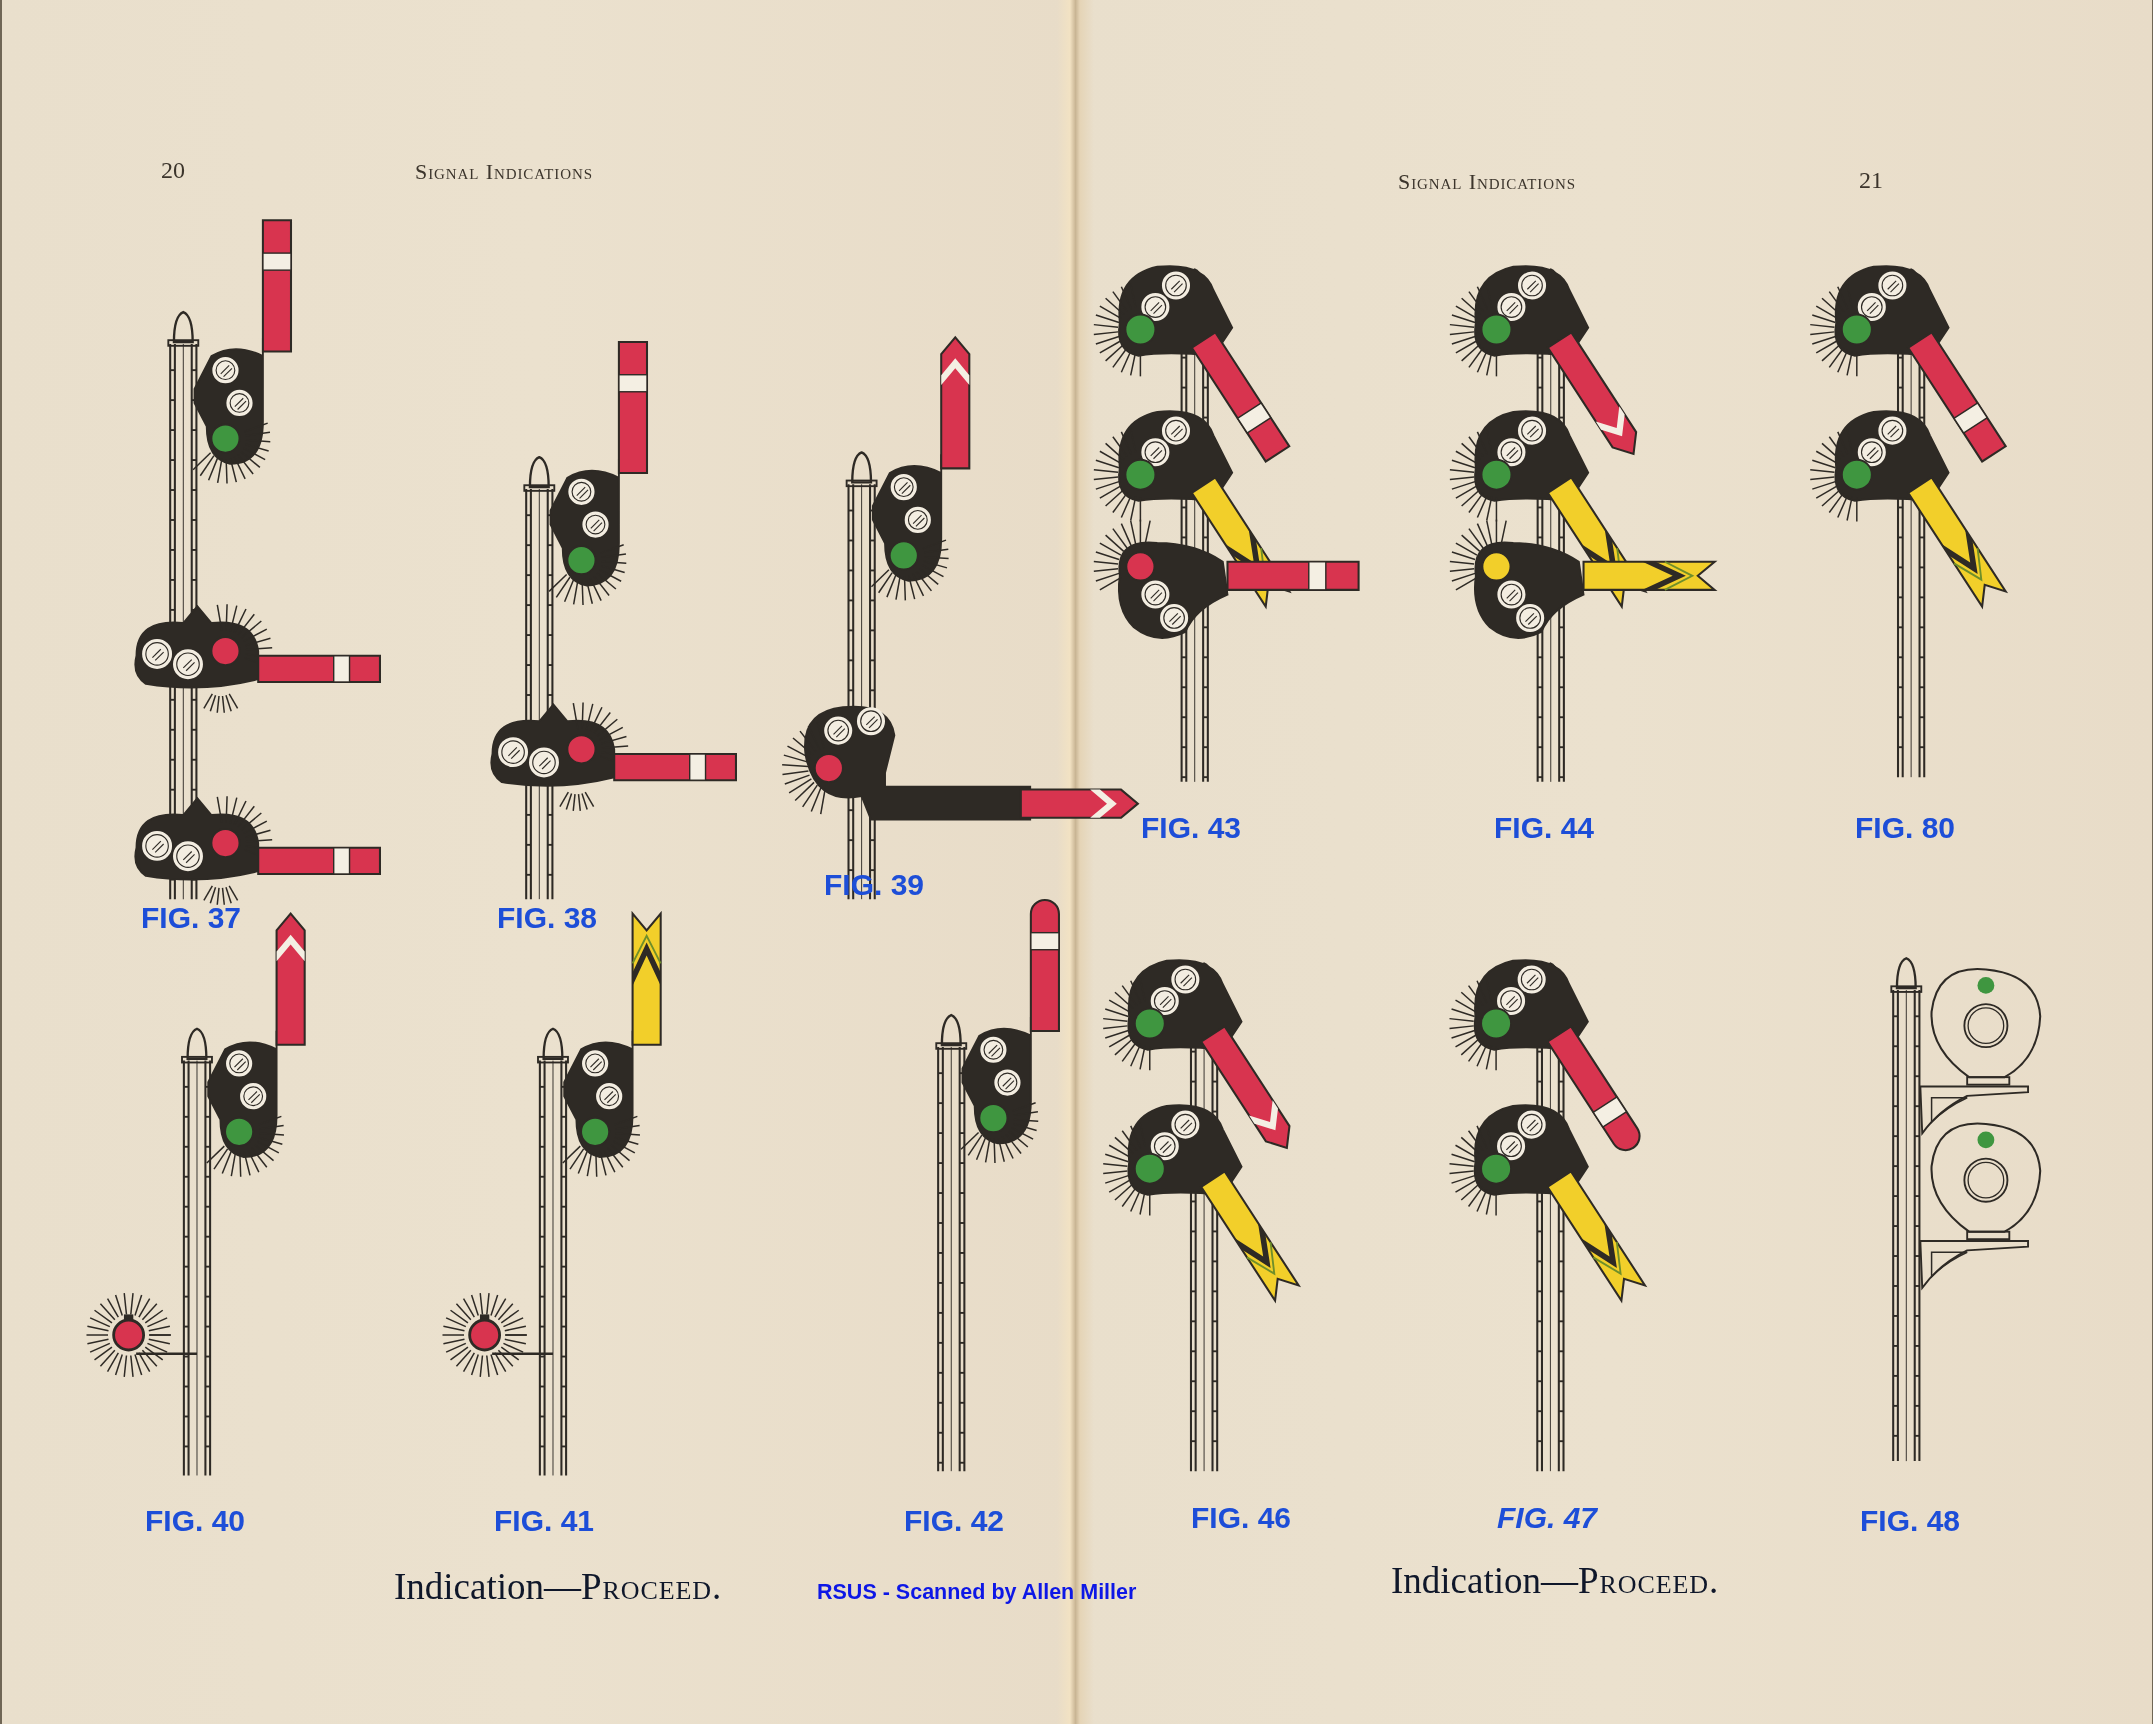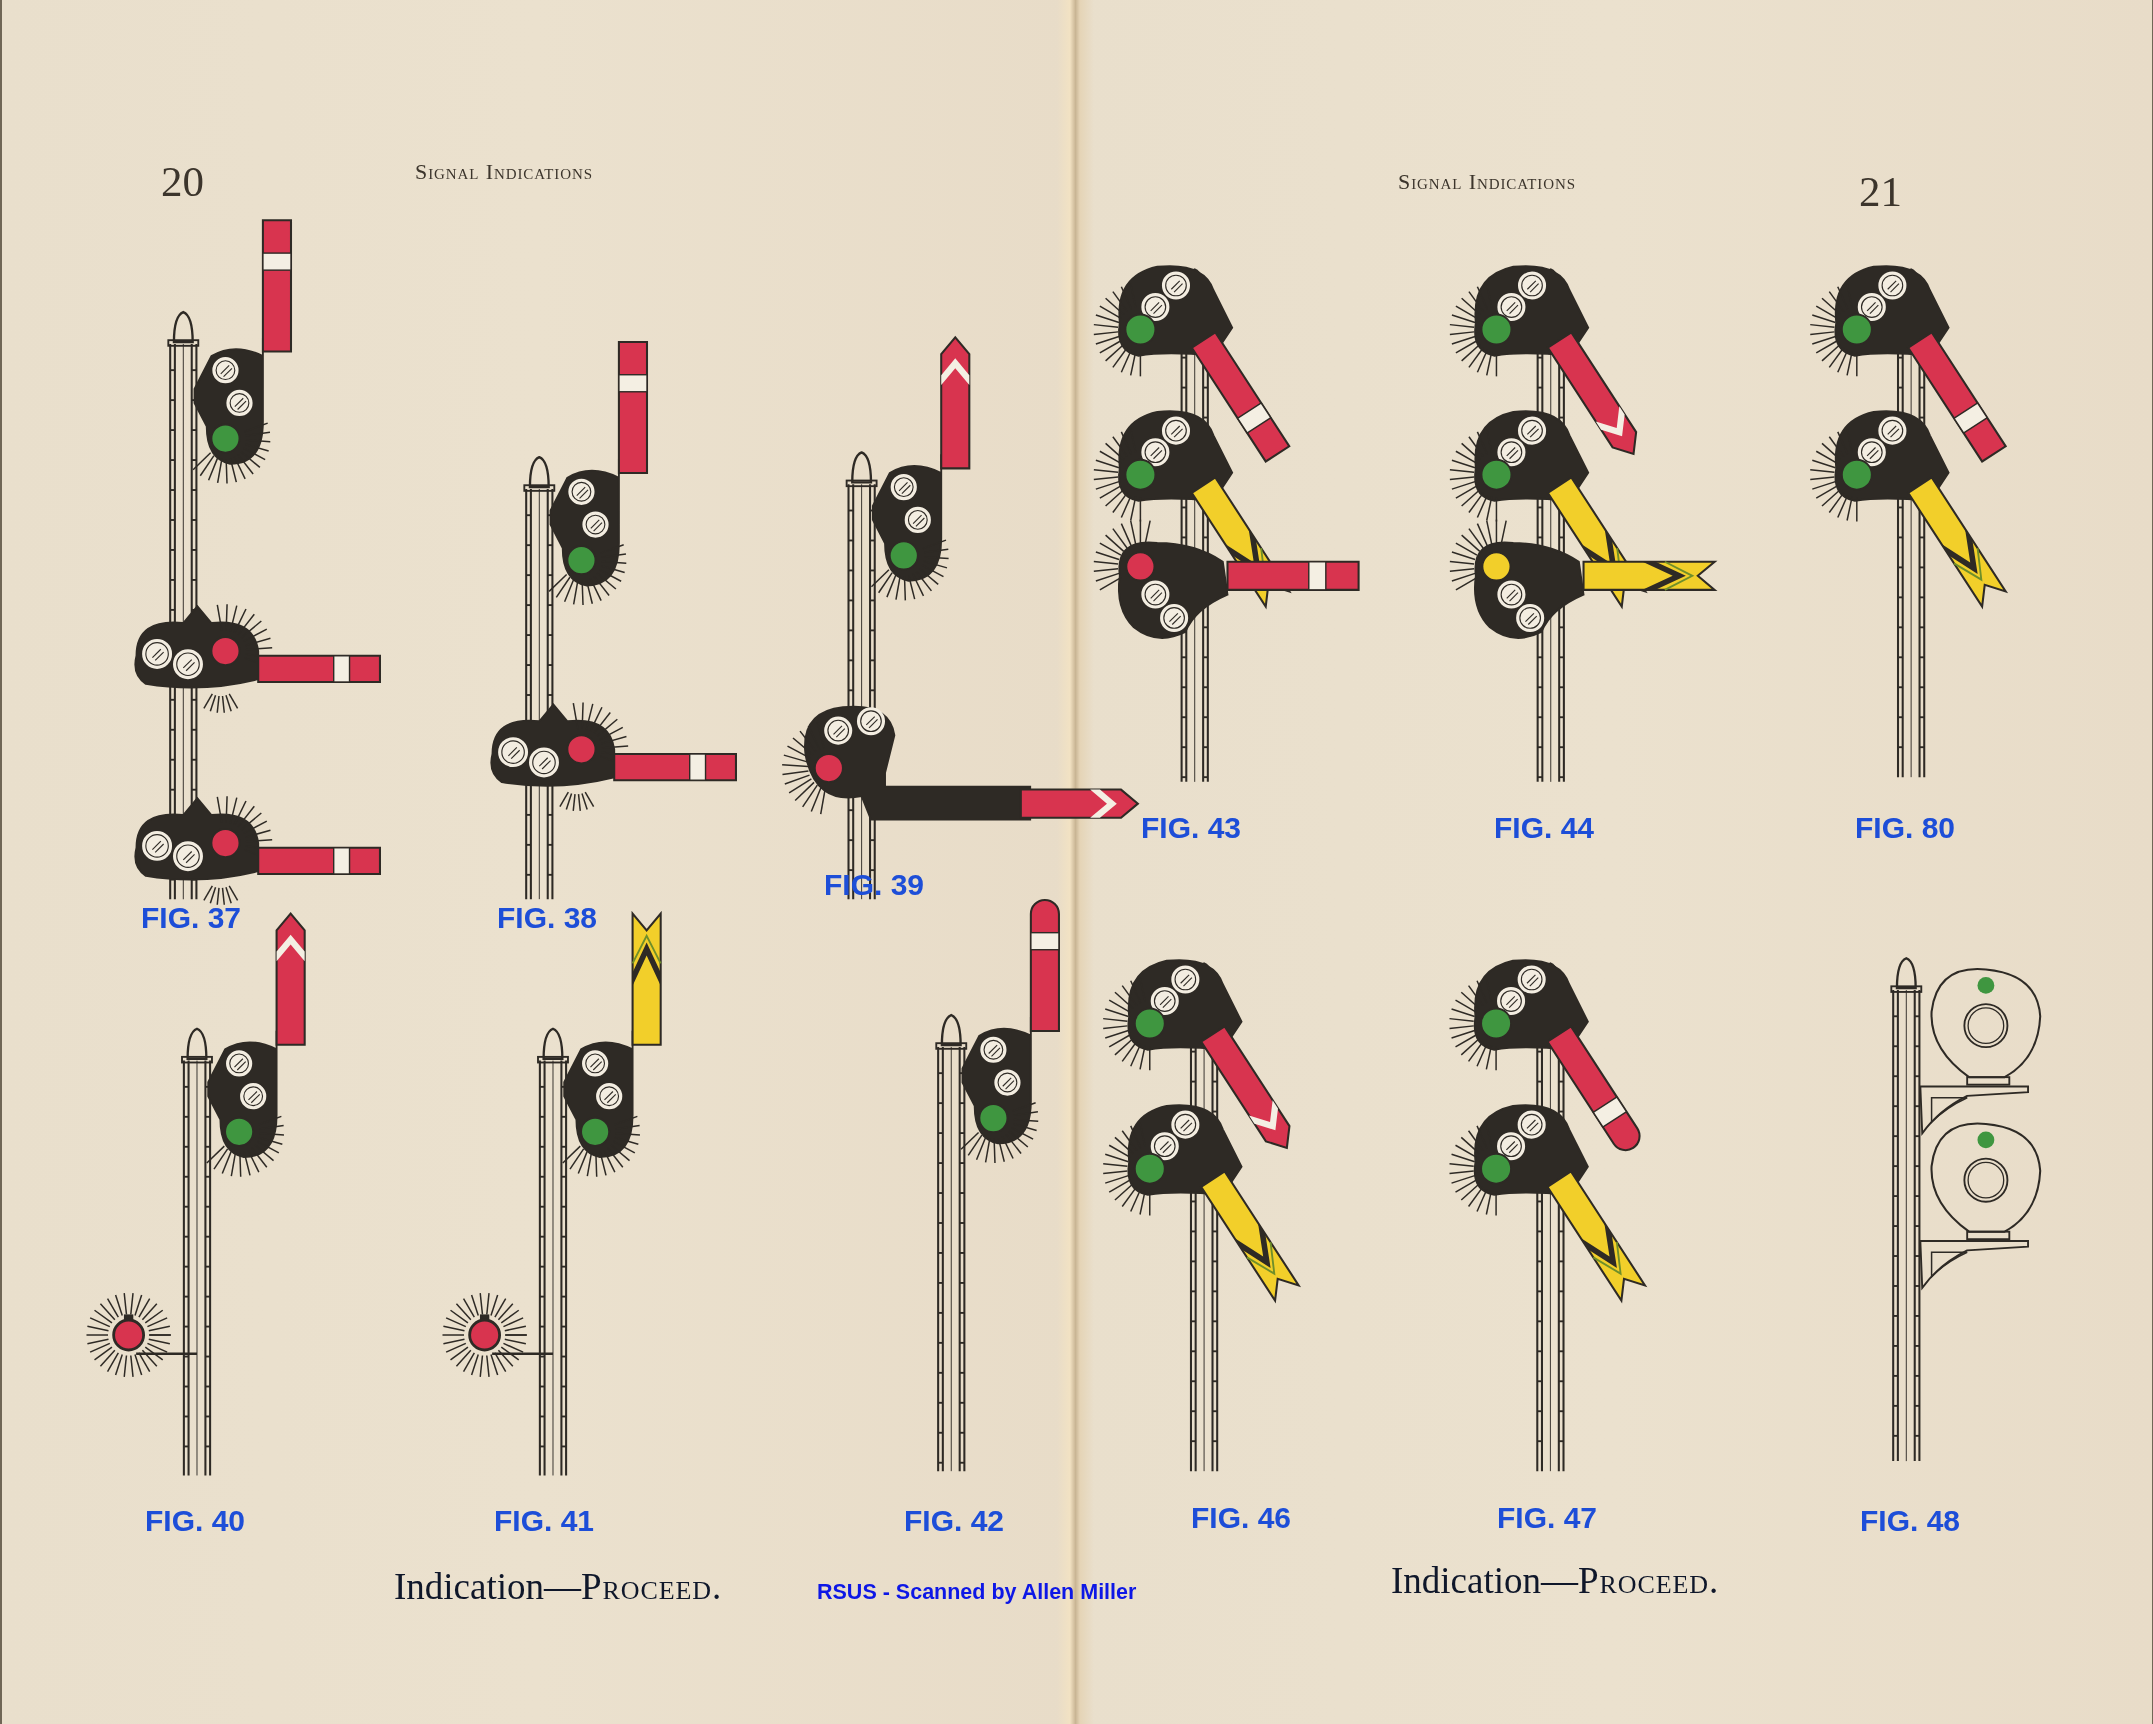--- a/index.html
+++ b/index.html
@@ -12,21 +12,21 @@
   .page {
     position: absolute; top: 0; height: 1725px;
     background: linear-gradient(90deg, #e9dfcc 0%, #ebe1ce 50%, #e8dcc8 100%);
   }
   .page.left { left: 0; width: 1070px; border-left: 2.8px double #6f6656; box-sizing: border-box; }
   .page.right { left: 1070px; width: 1084px; border-right: 2.8px double #6f6656; box-sizing: border-box; }
   .gutter {
     position: absolute; left: 1057px; top: 0; width: 37px; height: 1725px;
     background: linear-gradient(90deg, rgba(0,0,0,0) 0%, #f2e2c3 35%, #c9b594 50%, #e5d4b6 62%, rgba(0,0,0,0) 100%);
   }
-  .folio { position: absolute; font-size: 43px; color: #3c352c; }
+  .folio { position: absolute; font-size: 24px; color: #3c352c; }
   .running-head {
     position: absolute; font-size: 22px; color: #3c352c; letter-spacing: 0.9px;
     font-variant: small-caps; white-space: nowrap;
   }
   .fig-label {
     position: absolute; font-family: "Liberation Sans", "DejaVu Sans", sans-serif;
     font-weight: bold; font-size: 30px; color: #1d4ed8; white-space: nowrap;
   }
   .indication {
     position: absolute; font-size: 37px; color: #0f172a; white-space: nowrap;
@@ -1261,21 +1261,21 @@
   <div class="fig-label" style="left:141px; top:901px;">FIG. 37</div>
   <div class="fig-label" style="left:497px; top:901px;">FIG. 38</div>
   <div class="fig-label" style="left:824px; top:861px;margin-top:7px;">FIG. 39</div>
   <div class="fig-label" style="left:145px; top:1504px;">FIG. 40</div>
   <div class="fig-label" style="left:494px; top:1504px;">FIG. 41</div>
   <div class="fig-label" style="left:904px; top:1504px;">FIG. 42</div>
   <div class="fig-label" style="left:1141px; top:811px;">FIG. 43</div>
   <div class="fig-label" style="left:1494px; top:811px;">FIG. 44</div>
   <div class="fig-label" style="left:1855px; top:811px;">FIG. 80</div>
   <div class="fig-label" style="left:1173px; top:1501px;margin-left:18px;">FIG. 46</div>
-  <div class="fig-label" style="left:1497px; top:1501px;">FIG. 47</div>
+  <div class="fig-label" style="left:1497px; top:1501px;font-style:italic;">FIG. 47</div>
   <div class="fig-label" style="left:1860px; top:1504px;">FIG. 48</div>
 
   <div class="indication" style="left:394px; top:1565px;">
     <span>Indication—</span><span class="sc">Proceed.</span>
   </div>
   <div class="indication" style="left:1391px; top:1559px;">
     <span>Indication—</span><span class="sc">Proceed.</span>
   </div>
 
   <div class="credit" style="left:817px; top:1580px;">RSUS - Scanned by Allen Miller</div>

